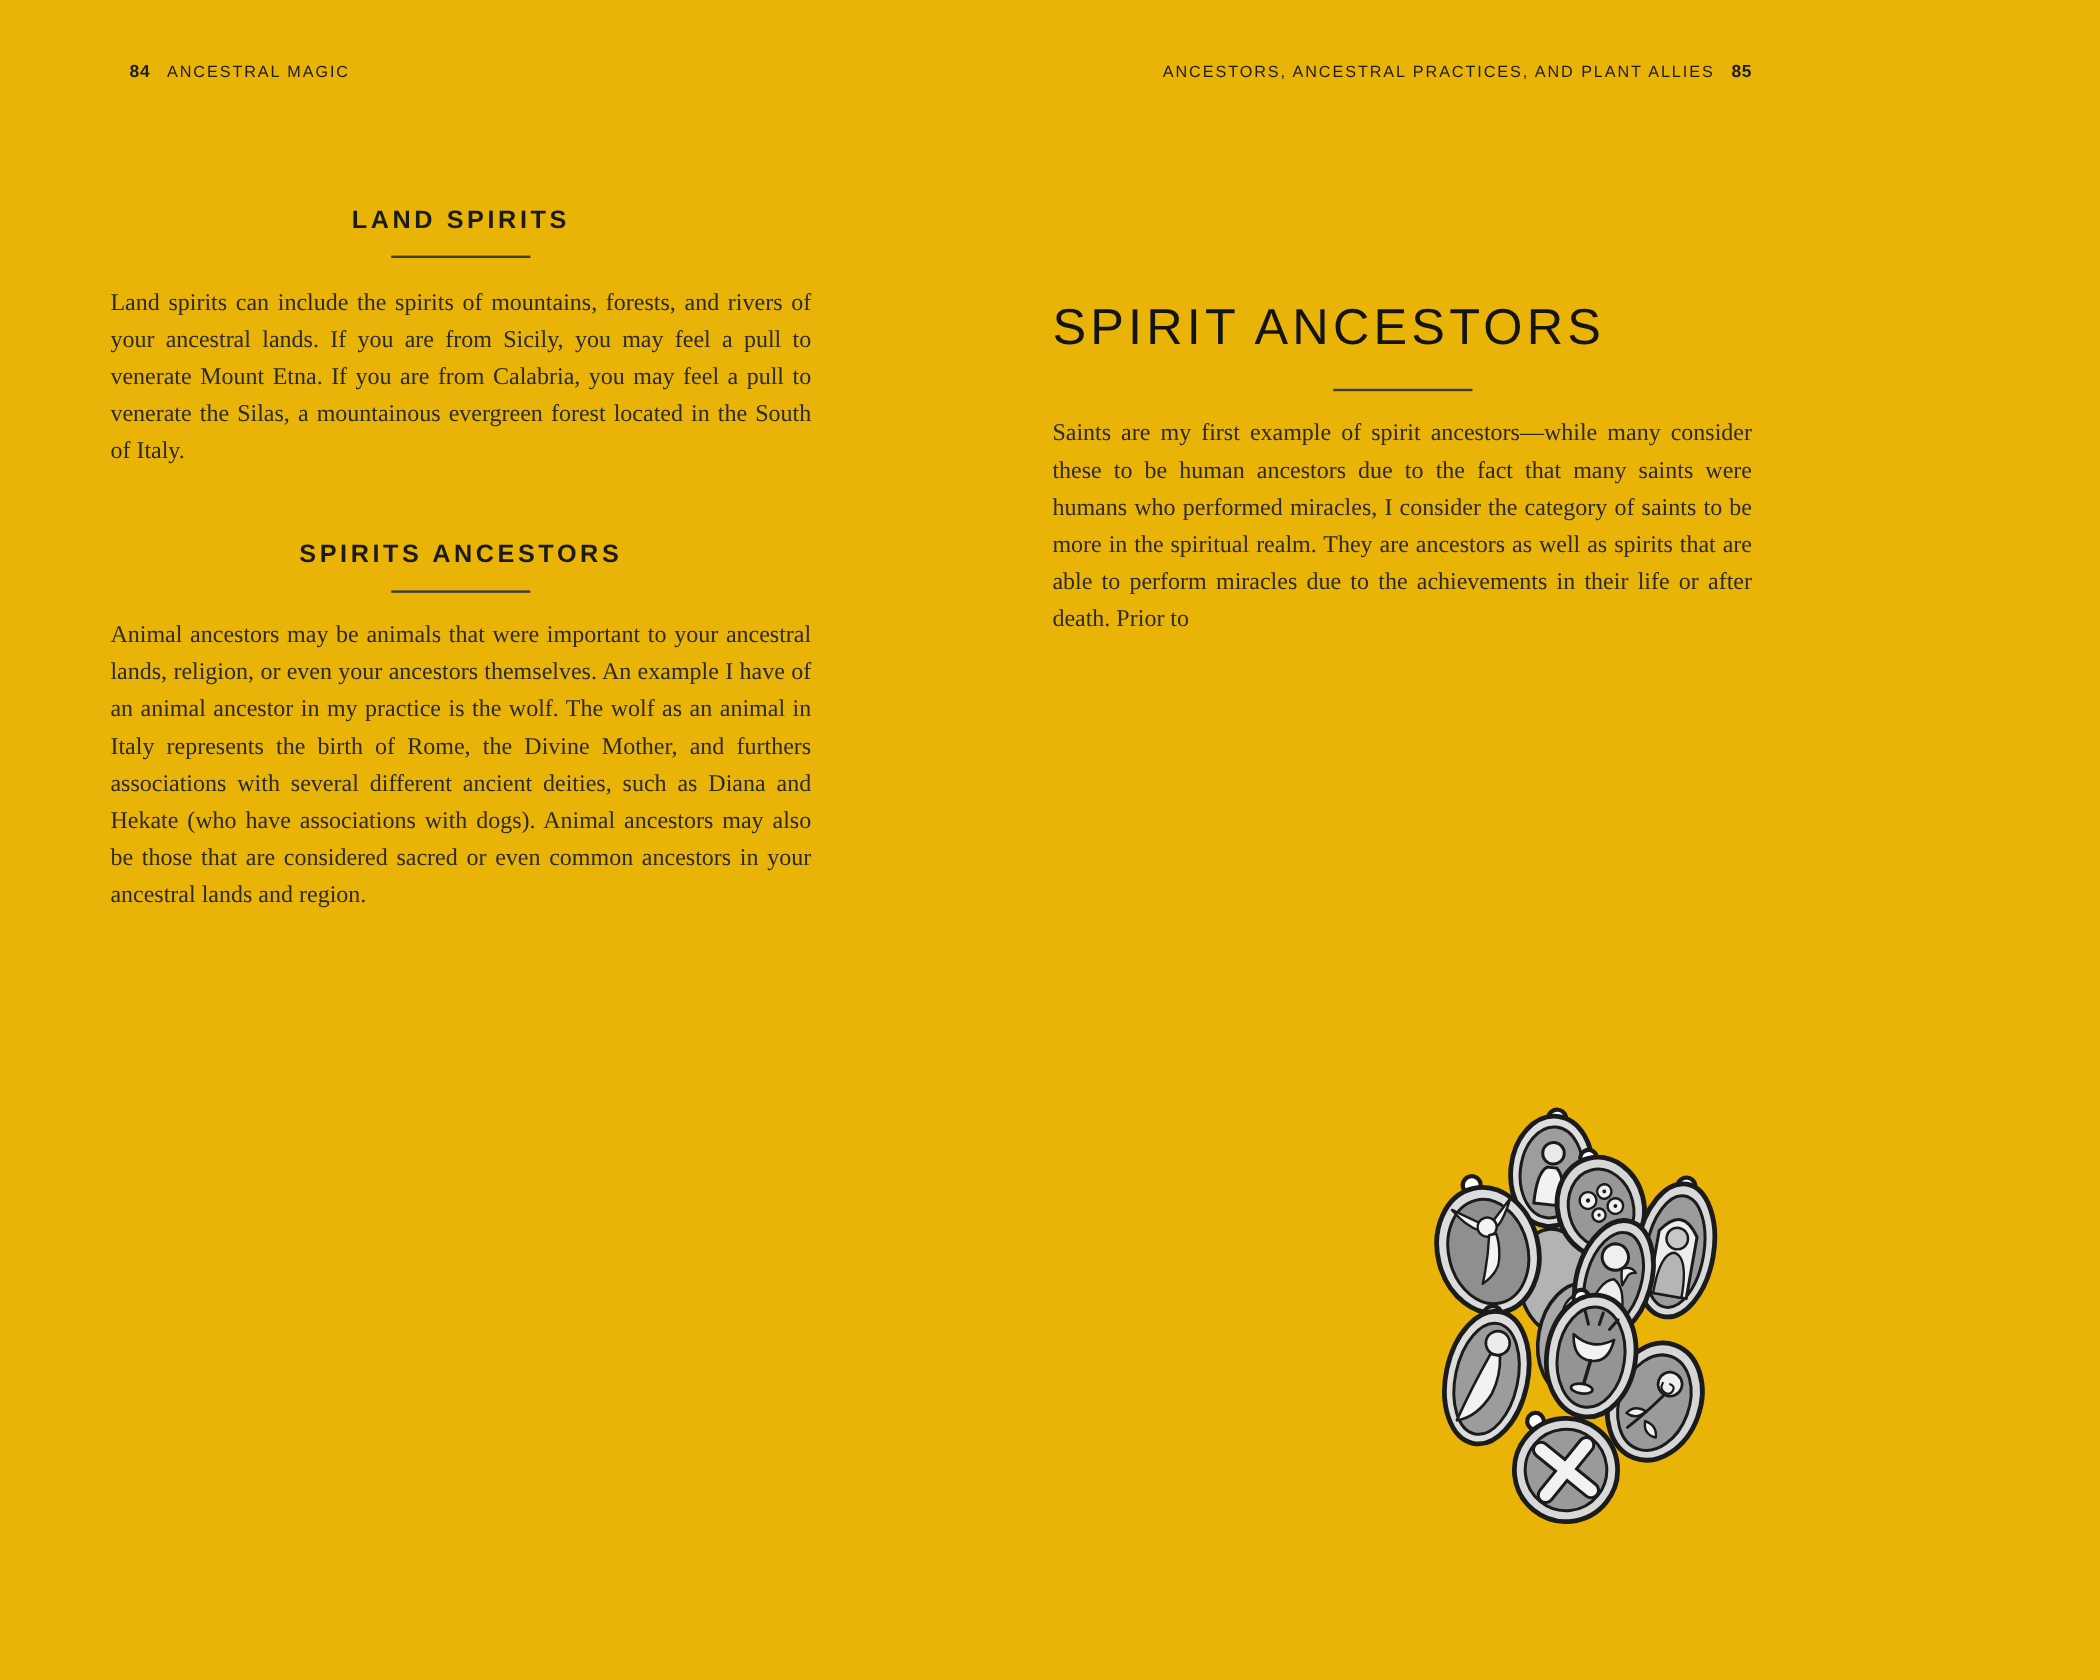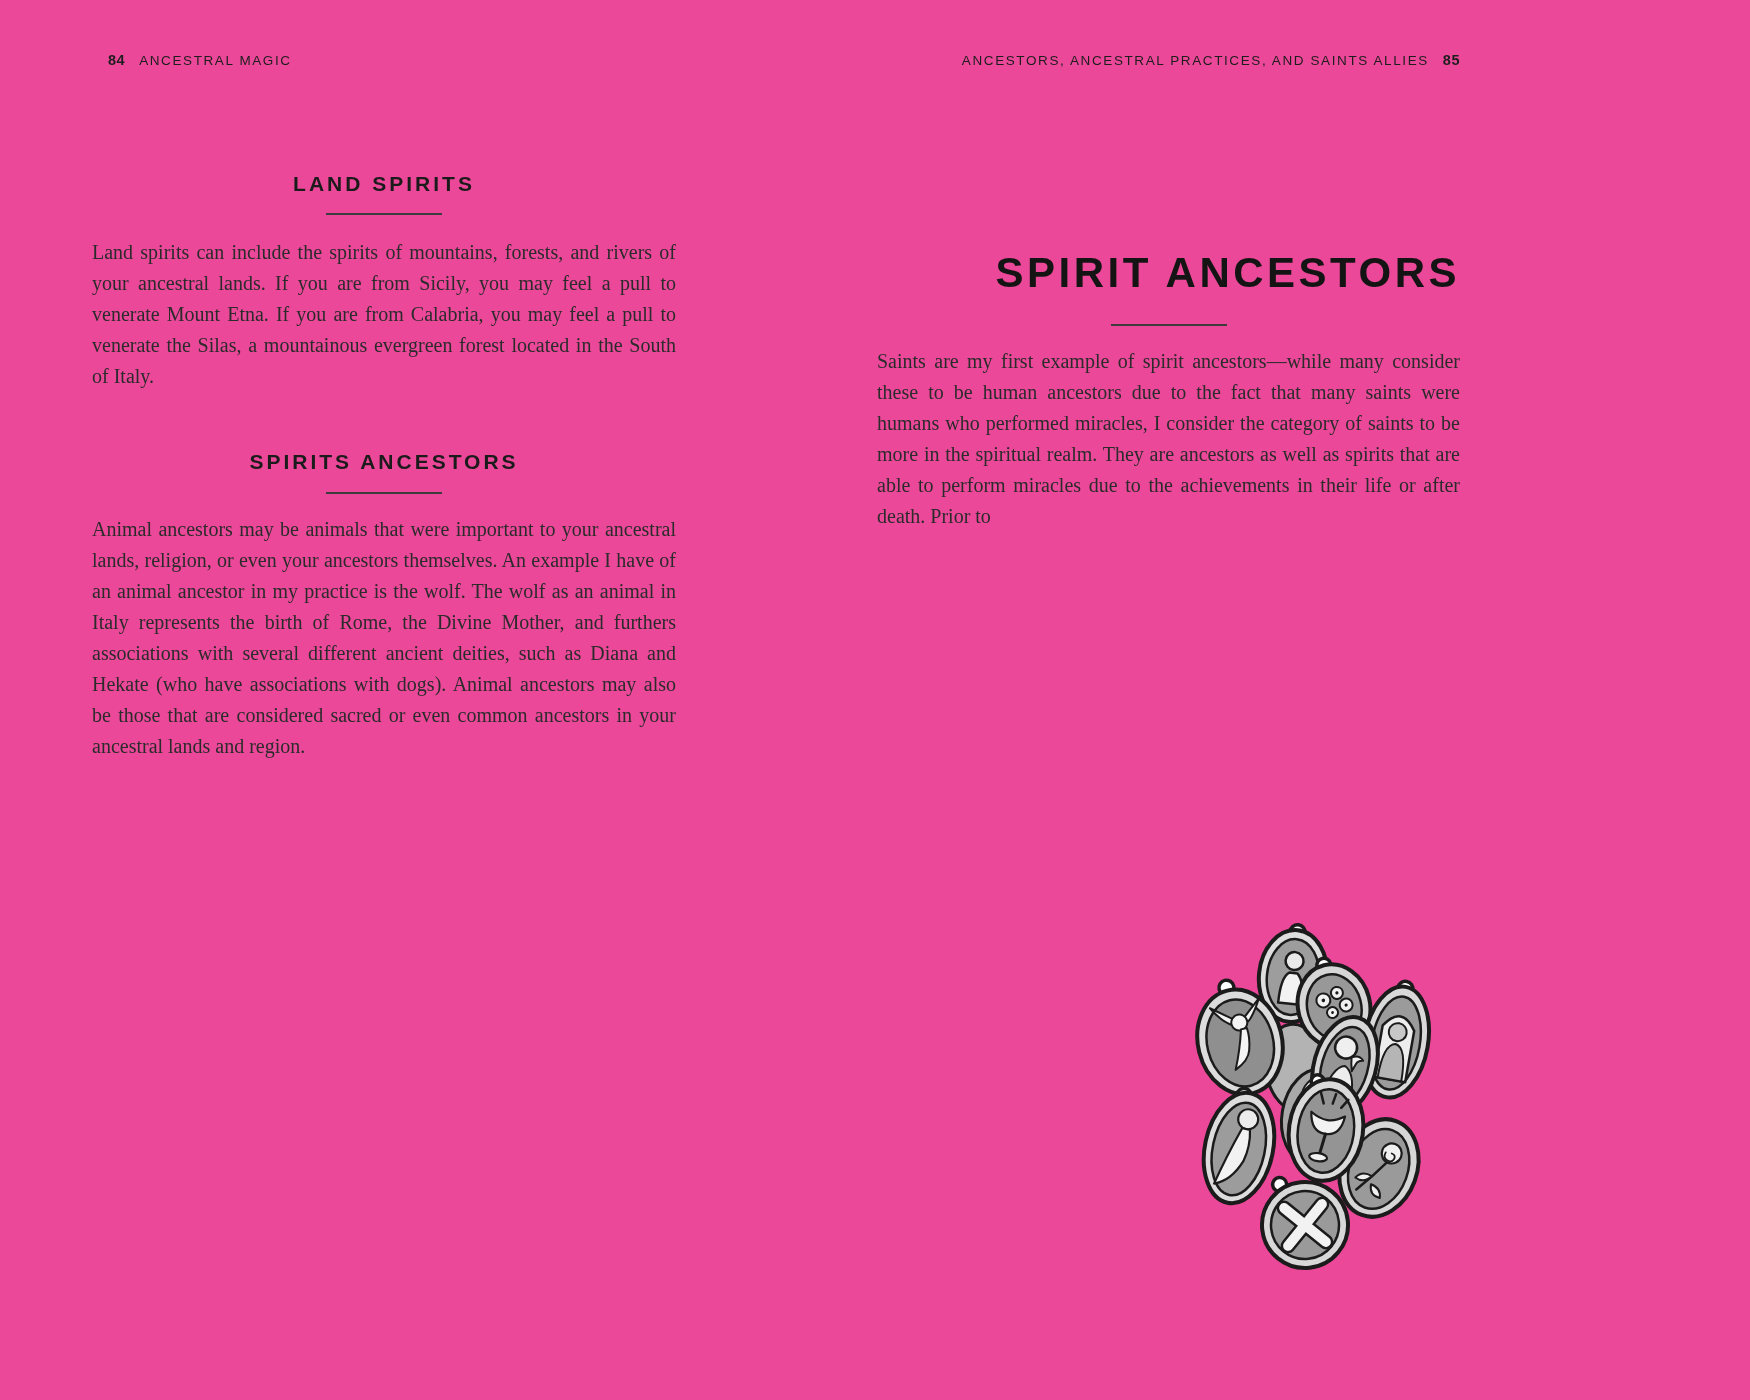--- a/index.html
+++ b/index.html
@@ -1,20 +1,20 @@
 <!DOCTYPE html>
 <html><head>
 <meta charset="utf-8">
 <style>
   html, body { margin: 0; padding: 0; background: #ffffff; }
   .spread {
     position: relative;
     width: 1750px;
     height: 1400px;
-    background: #ec4899;
+    background: #eab308;
     font-family: "Liberation Serif", serif;
     color: #2b2b2b;
     overflow: hidden;
   }
   
   .running-head {
     position: absolute;
     top: 52px;
     font-family: "Liberation Sans", sans-serif;
     font-size: 13.5px;
@@ -48,25 +48,25 @@
     margin: 16px auto 0 auto;
   }
   .body-text {
     font-size: 20px;
     line-height: 31px;
     text-align: justify;
     margin: 0;
   }
   .chapter-title {
     font-family: "Liberation Sans", sans-serif;
-    font-weight: bold;
+    font-weight: normal;
     font-size: 42px;
     line-height: 46px;
     letter-spacing: 3.5px;
-    text-align: right;
+    text-align: left;
     color: #141414;
   }
 
   
   #ls-heading   { margin-top: 172px; }
   #ls-body      { margin-top: 22px; }
   #aa-heading   { margin-top: 58px; }
   #aa-body      { margin-top: 20px; }
   #sp-title     { margin-top: 250px; }
   #sp-intro     { margin-top: 94px; }
@@ -83,21 +83,21 @@
 </style>
 </head>
 <body>
 
 <div class="spread">
 
   <div class="running-head rh-left">
     <span class="page-num">84</span><span class="rh-title">ANCESTRAL MAGIC</span>
   </div>
   <div class="running-head rh-right">
-    <span class="rh-title">ANCESTORS, ANCESTRAL PRACTICES, AND SAINTS ALLIES</span><span class="page-num">85</span>
+    <span class="rh-title">ANCESTORS, ANCESTRAL PRACTICES, AND PLANT ALLIES</span><span class="page-num">85</span>
   </div>
 
   <div class="col-left">
     <h2 id="ls-heading" class="section-heading">LAND SPIRITS</h2>
     <div class="heading-rule"></div>
     <p id="ls-body" class="body-text">Land spirits can include the spirits of mountains, forests, and rivers of your ancestral lands. If you are from Sicily, you may feel a pull to venerate Mount Etna. If you are from Calabria, you may feel a pull to venerate the Silas, a mountainous evergreen forest located in the South of Italy.</p>
 
     <h2 id="aa-heading" class="section-heading">SPIRITS ANCESTORS</h2>
     <div class="heading-rule"></div>
     <p id="aa-body" class="body-text">Animal ancestors may be animals that were important to your ancestral lands, religion, or even your ancestors themselves. An example I have of an animal ancestor in my practice is the wolf. The wolf as an animal in Italy represents the birth of Rome, the Divine Mother, and furthers associations with several different ancient deities, such as Diana and Hekate (who have associations with dogs). Animal ancestors may also be those that are considered sacred or even common ancestors in your ancestral lands and region.</p>

